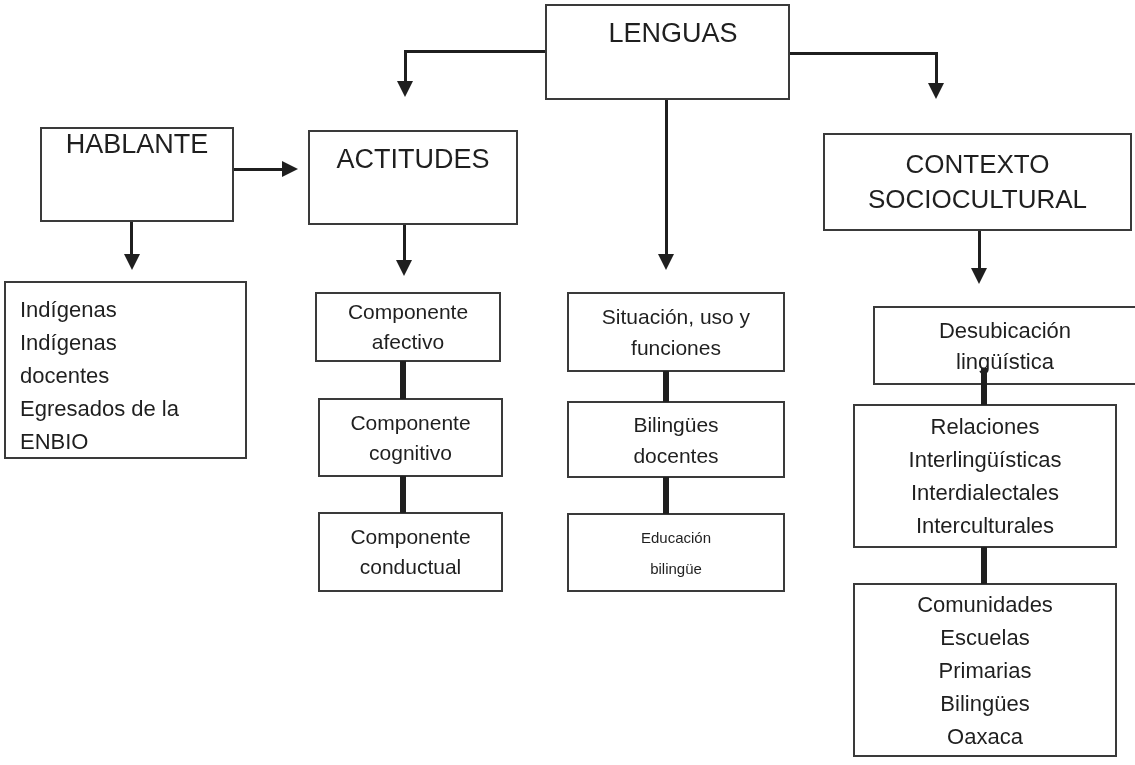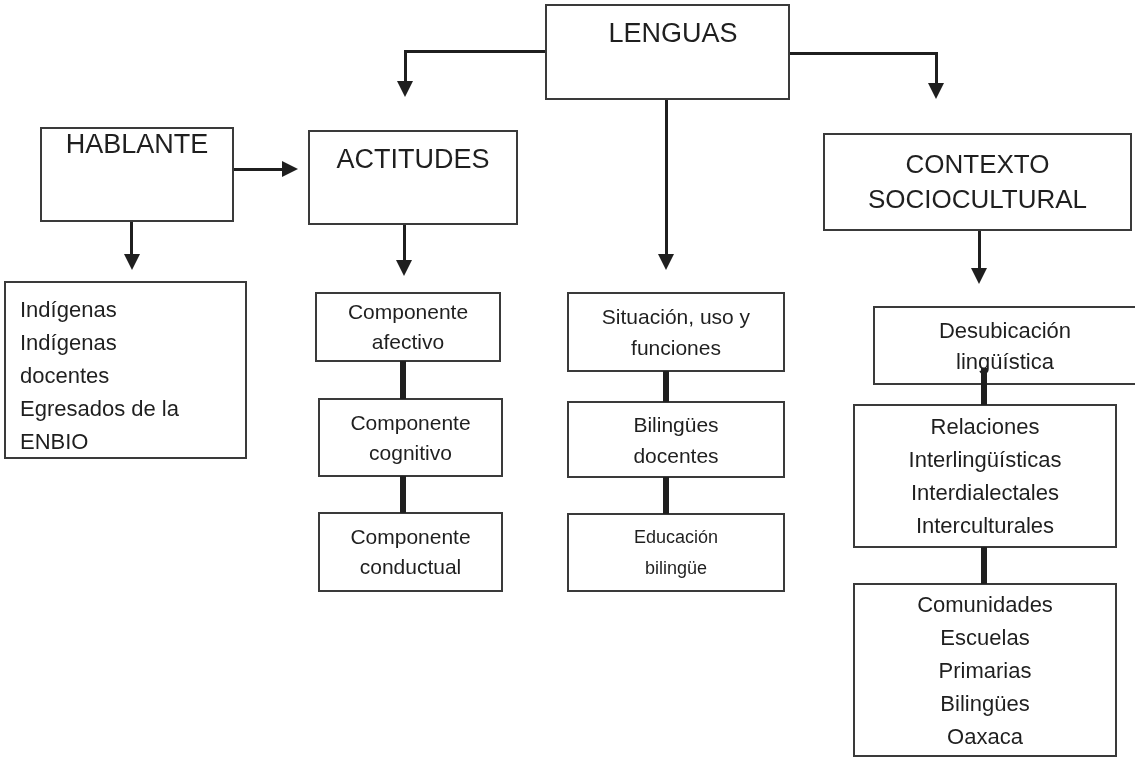--- a/index.html
+++ b/index.html
@@ -88,21 +88,21 @@
   <div class="box center-v" style="left:567px;top:292px;width:218px;height:80px;font-size:21px;line-height:31px;">
     <div>Situación, uso y</div>
     <div>funciones</div>
   </div>
 
   <div class="box center-v" style="left:567px;top:401px;width:218px;height:77px;font-size:21px;line-height:31px;">
     <div>Bilingües</div>
     <div>docentes</div>
   </div>
 
-  <div class="box center-v" style="left:567px;top:513px;width:218px;height:79px;font-size:18px;line-height:31px;">
+  <div class="box center-v" style="left:567px;top:513px;width:218px;height:79px;font-size:15px;line-height:31px;">
     <div>Educación</div>
     <div>bilingüe</div>
   </div>
 
   <div class="box center-v" style="left:853px;top:306px;width:264px;height:79px;font-size:22px;line-height:31px;margin-left:20px;">
     <div>Desubicación</div>
     <div>lingüística</div>
   </div>
 
   <div class="box center-v" style="left:853px;top:404px;width:264px;height:144px;font-size:22px;line-height:33px;">

